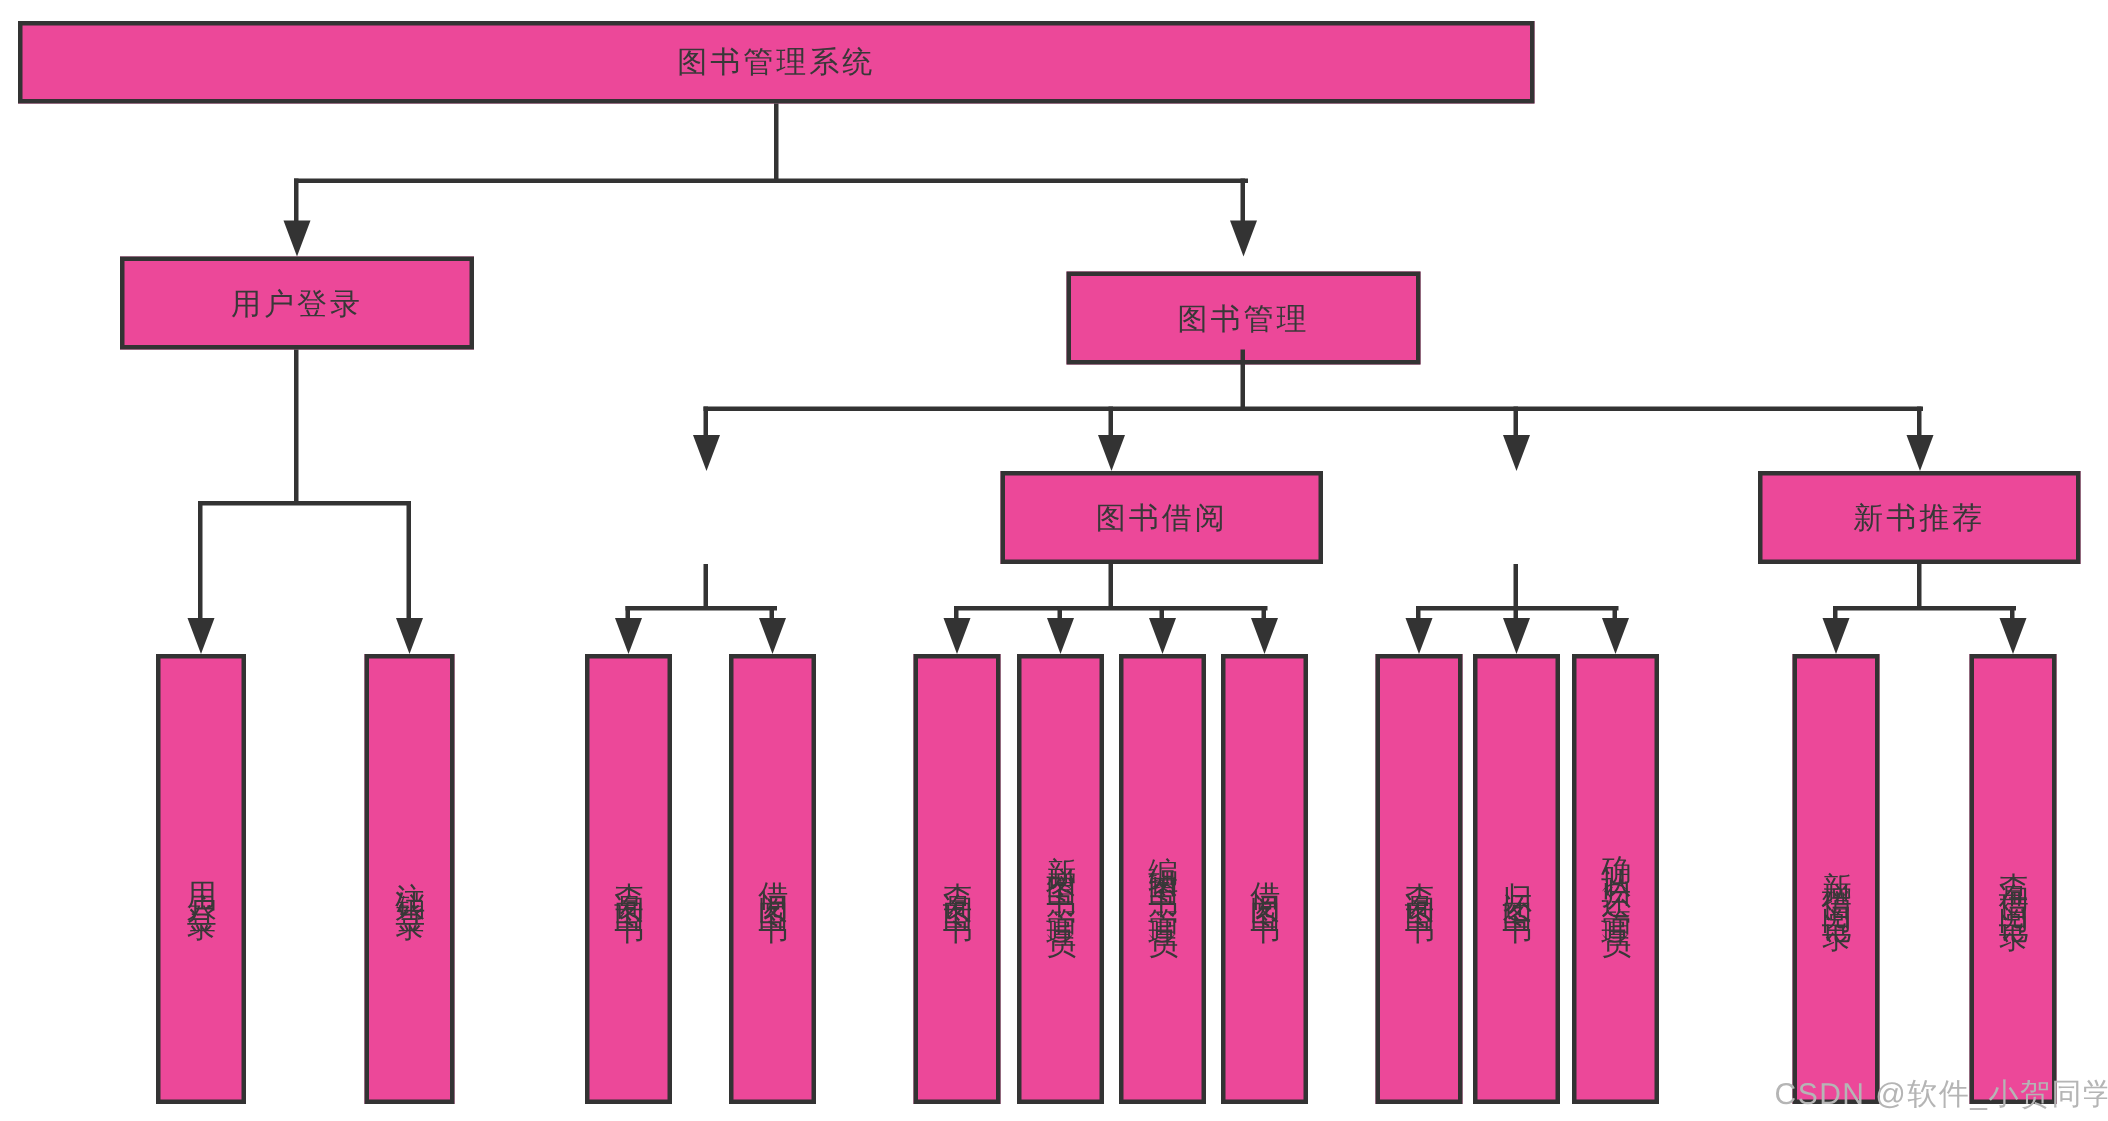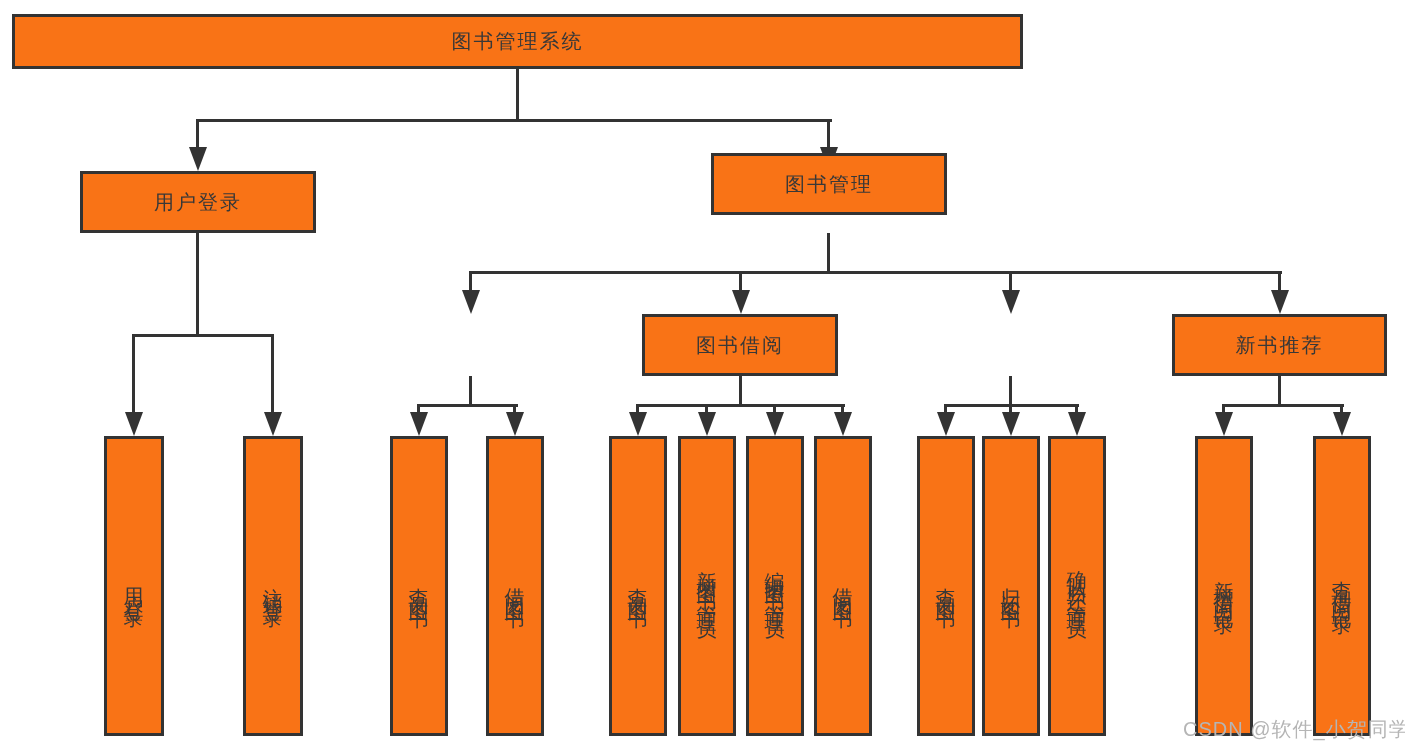--- a/index.html
+++ b/index.html
@@ -7,21 +7,21 @@
     position: relative;
     width: 1405px;
     height: 747px;
     background: #ffffff;
     font-family: "Liberation Sans", sans-serif;
     overflow: hidden;
   }
   .box {
     position: absolute;
     box-sizing: border-box;
-    background: #f97316;
+    background: #ec4899;
     border: 3px solid #333333;
     display: flex;
     align-items: center;
     justify-content: center;
     color: #383838;
   }
   .box.h { font-size: 20px; letter-spacing: 2px; }
   .box.v { font-size: 20px; }
   .box.v span {
     writing-mode: vertical-rl;
@@ -64,21 +64,21 @@
   <div class="ln" style="left:516px; top:69px; width:3px; height:52px;"></div>
   <div class="ln" style="left:196px; top:119px; width:636px; height:3px;"></div>
   <div class="ln" style="left:196px; top:119px; width:3px; height:30px;"></div>
   <div class="ln" style="left:827px; top:119px; width:3px; height:30px;"></div>
   <div class="arrow" style="left:189px; top:147px;"></div>
   <div class="arrow" style="left:820px; top:147px;"></div>
 
   <div class="box h" style="left:80px; top:171px; width:236px; height:62px;">
     <span>用户登录</span>
   </div>
-  <div class="box h" style="left:711px; top:153px; width:236px; height:62px;">
+  <div class="box h" style="left:711px; top:181px; width:236px; height:62px;">
     <span>图书管理</span>
   </div>
 
   <div class="ln" style="left:196px; top:233px; width:3px; height:103px;"></div>
   <div class="ln" style="left:132px; top:334px; width:142px; height:3px;"></div>
   <div class="ln" style="left:132px; top:334px; width:3px; height:80px;"></div>
   <div class="ln" style="left:271px; top:334px; width:3px; height:80px;"></div>
   <div class="arrow" style="left:125px; top:412px;"></div>
   <div class="arrow" style="left:264px; top:412px;"></div>
 
@@ -86,21 +86,21 @@
   <div class="ln" style="left:469px; top:271px; width:813px; height:3px;"></div>
   <div class="ln" style="left:469px; top:271px; width:3px; height:21px;"></div>
   <div class="ln" style="left:739px; top:271px; width:3px; height:21px;"></div>
   <div class="ln" style="left:1009px; top:271px; width:3px; height:21px;"></div>
   <div class="ln" style="left:1278px; top:271px; width:3px; height:21px;"></div>
   <div class="arrow" style="left:462px; top:290px;"></div>
   <div class="arrow" style="left:732px; top:290px;"></div>
   <div class="arrow" style="left:1002px; top:290px;"></div>
   <div class="arrow" style="left:1271px; top:290px;"></div>
 
-  <div class="box h" style="left:642px; top:314px; width:196px; height:62px;text-align:right;">
+  <div class="box h" style="left:667px; top:314px; width:215px; height:62px;text-align:right;">
     <span>图书借阅</span>
   </div>
   <div class="box h" style="left:1172px; top:314px; width:215px; height:62px;">
     <span>新书推荐</span>
   </div>
 
   <div class="ln" style="left:469px; top:376px; width:3px; height:30px;"></div>
   <div class="ln" style="left:739px; top:376px; width:3px; height:30px;"></div>
   <div class="ln" style="left:1009px; top:376px; width:3px; height:30px;"></div>
   <div class="ln" style="left:1278px; top:376px; width:3px; height:30px;"></div>

